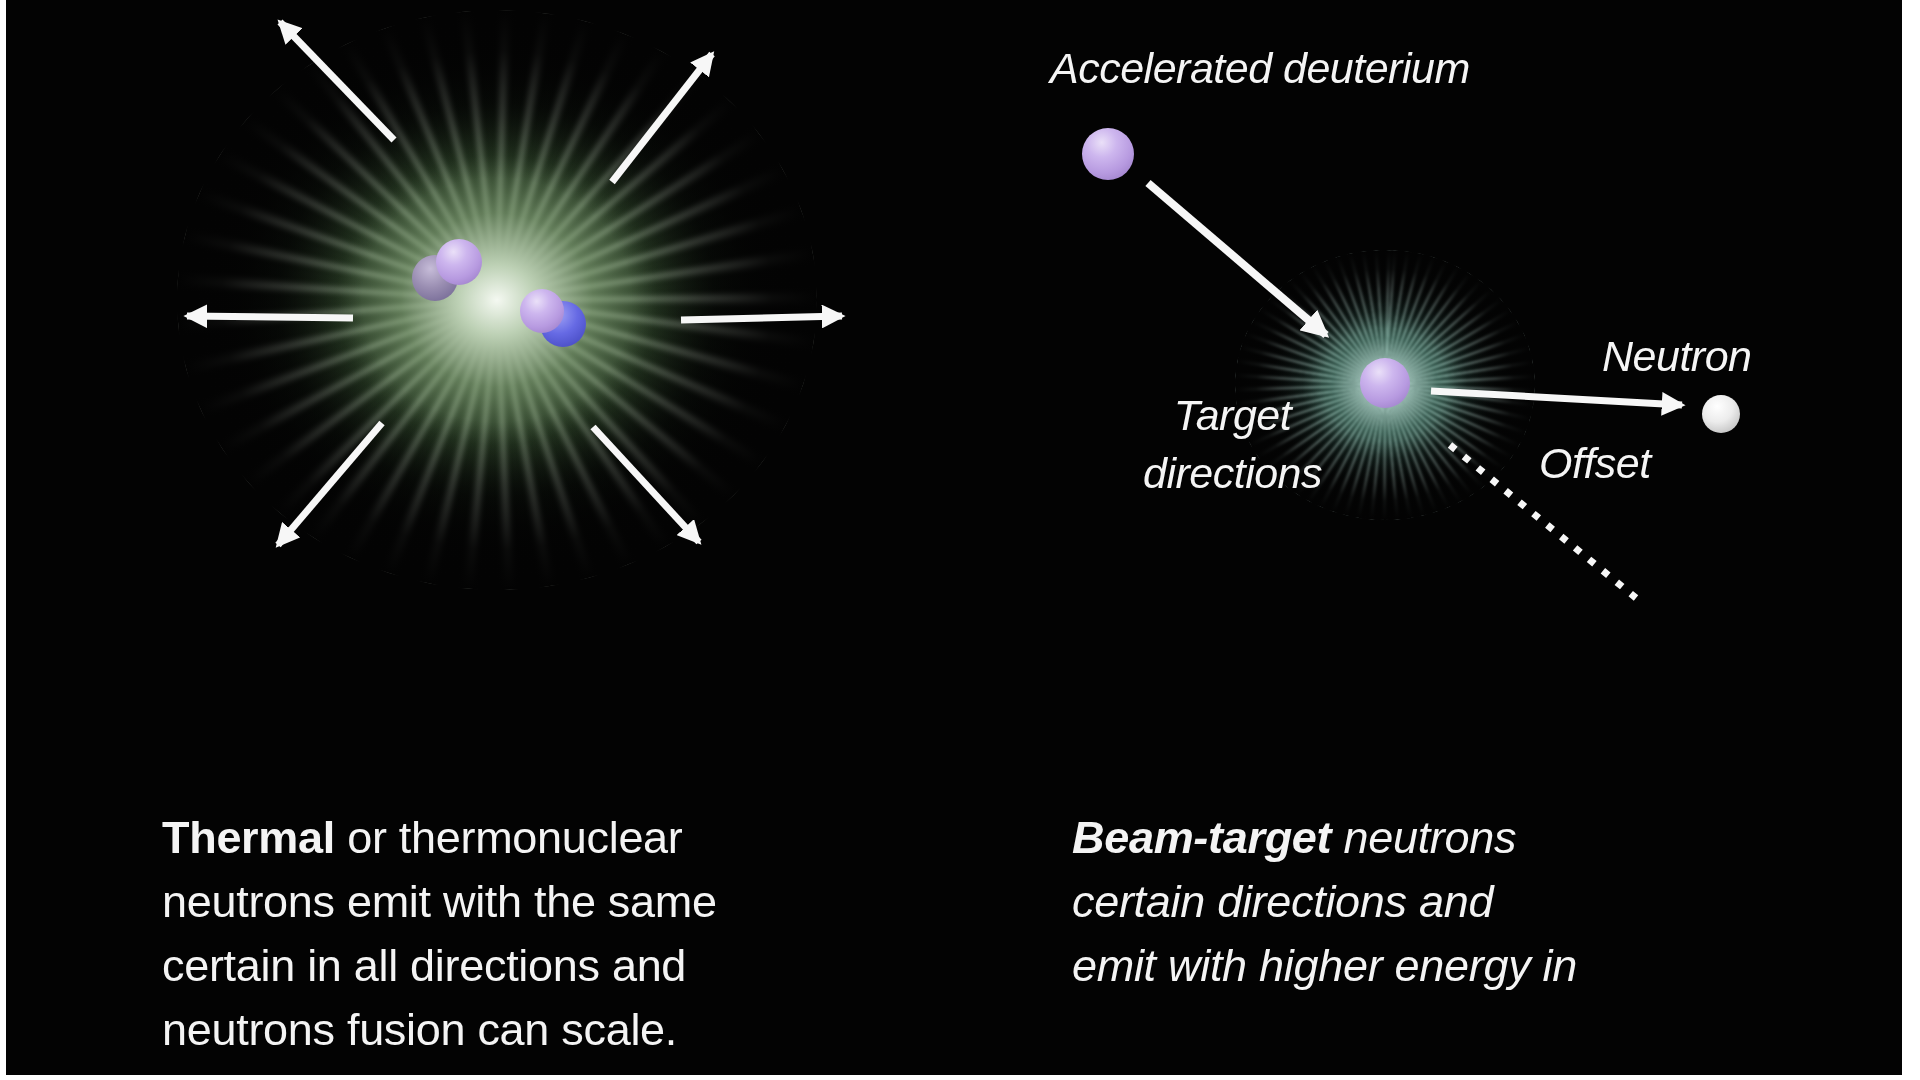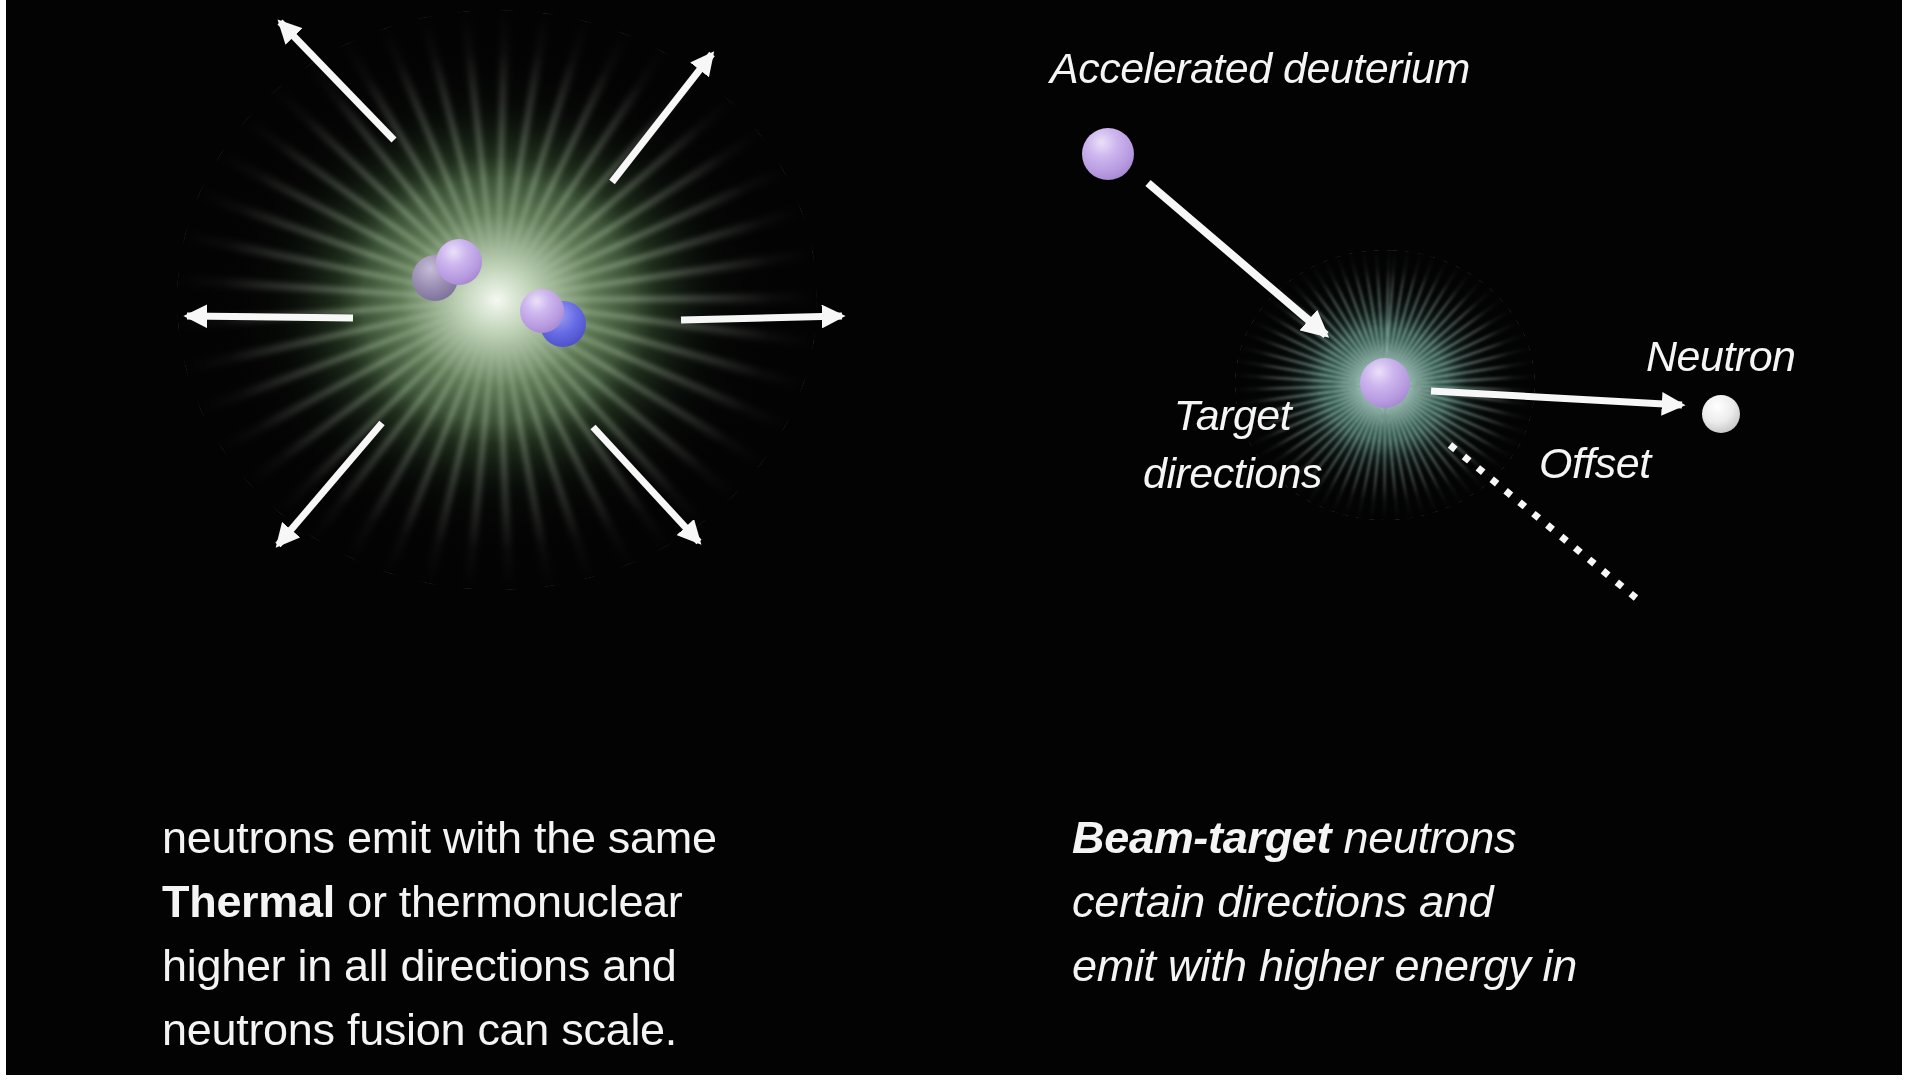--- a/index.html
+++ b/index.html
@@ -43,21 +43,21 @@
   .s-blue{left:534px;top:301px;width:46px;height:46px;}
   .s-p2{left:514px;top:289px;width:44px;height:44px;}
   .s-accel{left:1076px;top:128px;width:52px;height:52px;}
   .s-target{left:1354px;top:358px;width:50px;height:50px;}
   .s-neutron{left:1696px;top:395px;width:38px;height:38px;}
 
   
   .lbl{position:absolute;color:#f5f5f5;font-style:italic;font-size:43px;letter-spacing:-0.5px;white-space:nowrap;}
   .accel-lbl{left:1044px;top:44px;}
   .target-lbl{left:1137px;top:386px;line-height:58px;text-align:center;}
-  .neutron-lbl{left:1640px;top:332px;}
+  .neutron-lbl{left:1596px;top:332px;}
   .offset-lbl{left:1521px;top:439px;margin-left:12px;}
   .caption{position:absolute;color:#f4f4f4;font-size:45px;line-height:64px;letter-spacing:-0.3px;white-space:nowrap;}
   .caption b{font-weight:700;}
   .left-caption{left:156px;top:806px;}
   .right-caption{left:1066px;top:806px;font-style:italic;}
 </style>
 </head>
 <body>
 
 <div class="page">
@@ -107,23 +107,23 @@
 
     <div class="lbl accel-lbl">Accelerated deuterium</div>
     <div class="lbl target-lbl">
       <div>Target</div>
       <div>directions</div>
     </div>
     <div class="lbl neutron-lbl">Neutron</div>
     <div class="lbl offset-lbl">Offset</div>
 
     <div class="caption left-caption">
+      <div class="cap-line"><b>Thermal</b><span> or thermonuclear</span></div>
       <div class="cap-line">neutrons emit with the same</div>
-      <div class="cap-line"><b>Thermal</b><span> or thermonuclear</span></div>
-      <div class="cap-line">higher in all directions and</div>
+      <div class="cap-line">certain in all directions and</div>
       <div class="cap-line">neutrons fusion can scale.</div>
     </div>
 
     <div class="caption right-caption">
       <div class="cap-line"><b>Beam-target</b><span> neutrons</span></div>
       <div class="cap-line">certain directions and</div>
       <div class="cap-line">emit with higher energy in</div>
     </div>
 
   </div>

